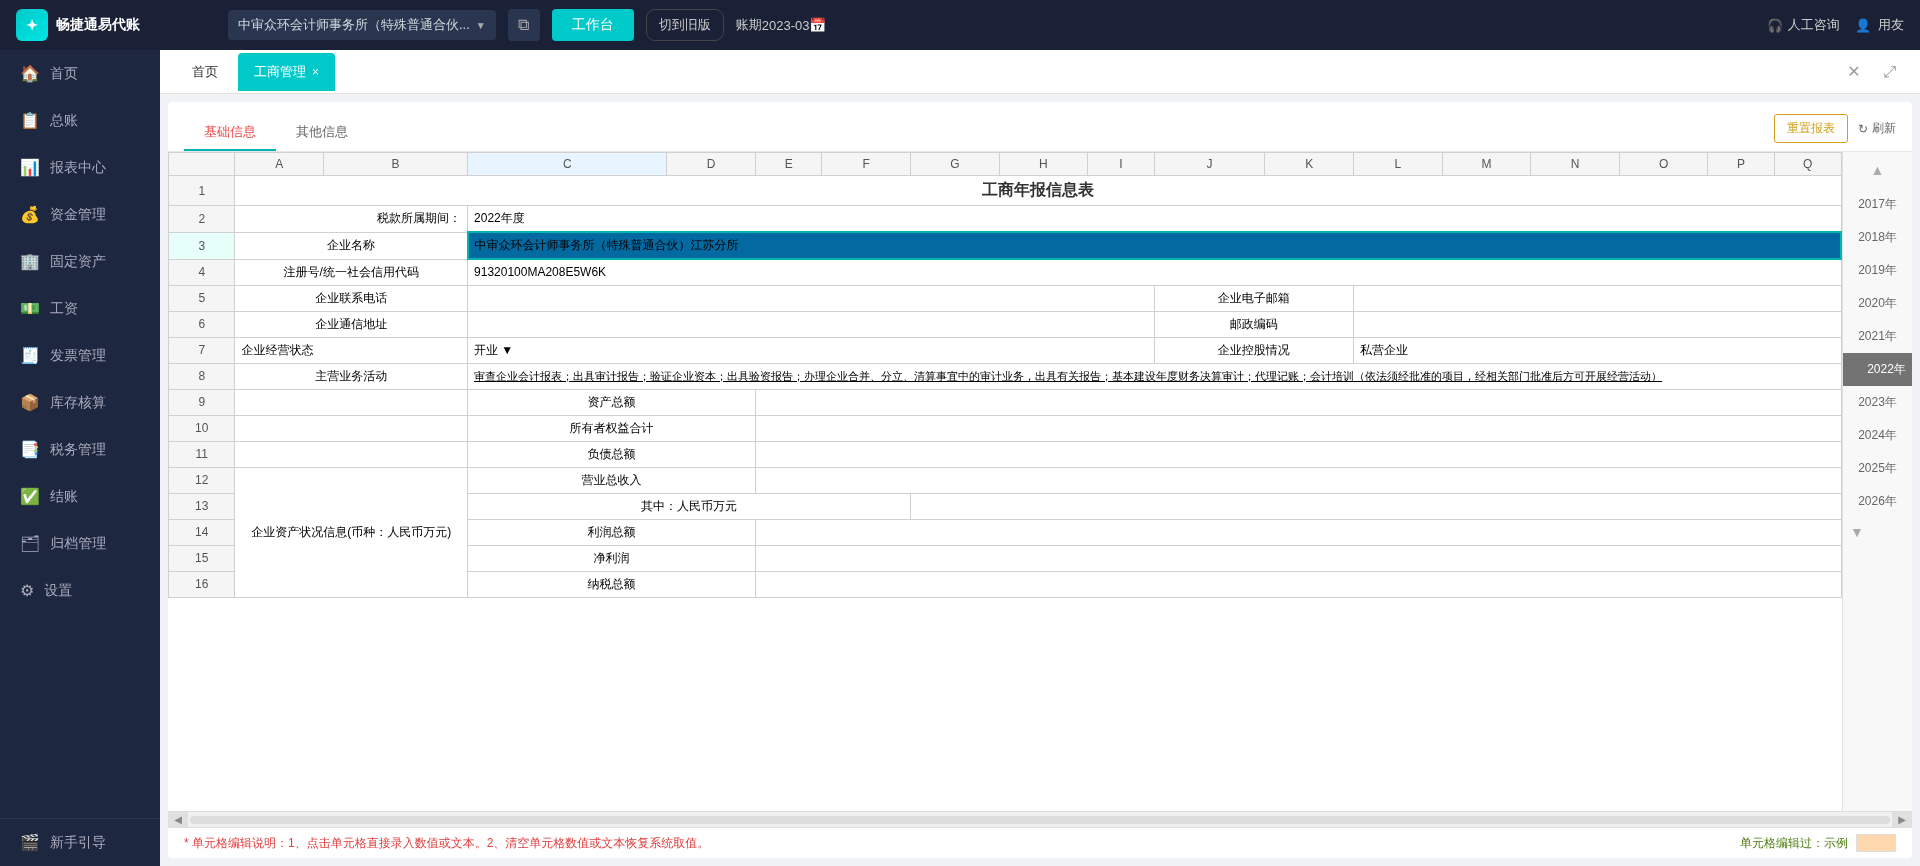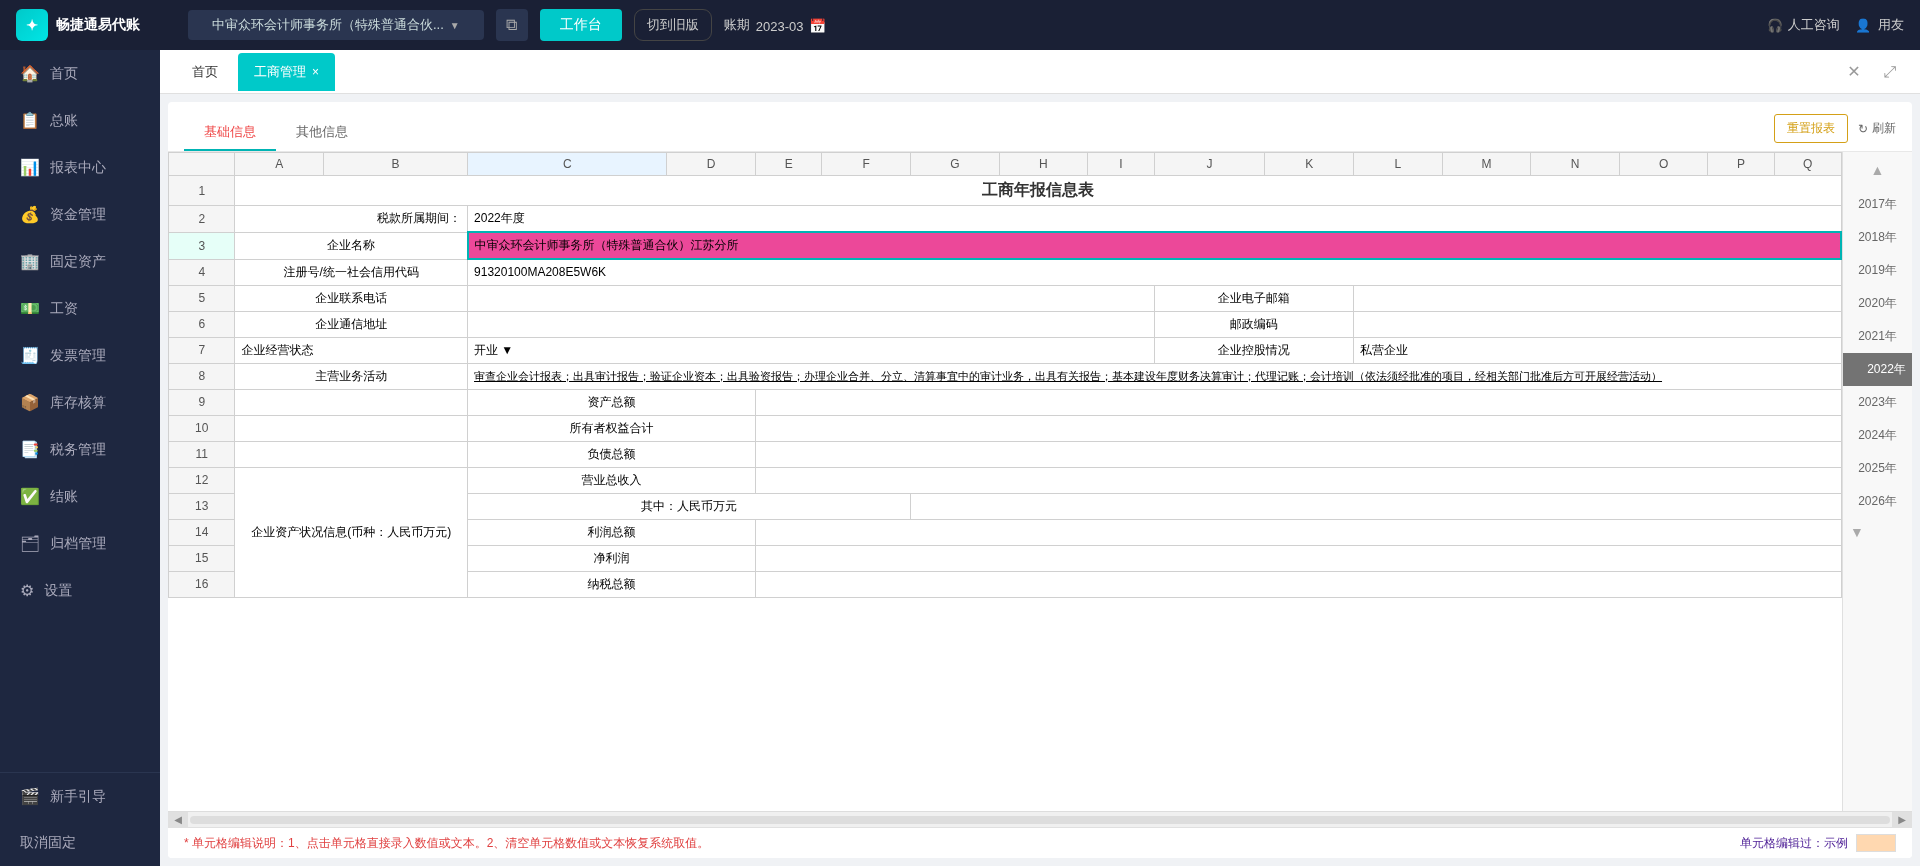--- a/index.html
+++ b/index.html
@@ -5,26 +5,26 @@
     * { box-sizing: border-box; margin: 0; padding: 0; }
     body { font-family: 'Microsoft YaHei', Arial, sans-serif; font-size: 13px; background: #f0f2f5; display: flex; flex-direction: column; height: 866px; overflow: hidden; }
 
     
     .top-header {
       display: flex; align-items: center; background: #1a2035; height: 50px; padding: 0 16px; gap: 12px; flex-shrink: 0;
     }
     .logo-area { display: flex; align-items: center; gap: 8px; width: 160px; }
     .logo-icon { width: 32px; height: 32px; background: linear-gradient(135deg, #00c9c9, #00e5e5); border-radius: 6px; display: flex; align-items: center; justify-content: center; }
     .logo-text { color: #fff; font-size: 14px; font-weight: bold; }
-    .company-selector { display: flex; align-items: center; background: #2a3550; border-radius: 4px; padding: 6px 24px; color: #cdd; font-size: 13px; gap: 6px; cursor: pointer; min-width: 200px; }
+    .company-selector { display: flex; align-items: center; background: #2a3550; border-radius: 4px; padding: 6px 10px; color: #cdd; font-size: 13px; gap: 6px; cursor: pointer; min-width: 200px; margin-left: 40px; }
     .company-selector .arrow { color: #aaa; }
     .copy-icon { width: 32px; height: 32px; background: #2a3550; border-radius: 4px; display: flex; align-items: center; justify-content: center; color: #aaa; cursor: pointer; font-size: 16px; }
     .workbench-btn { background: #00c9c9; color: #fff; border: none; border-radius: 4px; padding: 7px 20px; font-size: 14px; cursor: pointer; font-weight: 500; }
     .old-version-btn { background: transparent; color: #ccc; border: 1px solid #444; border-radius: 9px; padding: 6px 12px; font-size: 13px; cursor: pointer; }
-    .period-area { display: flex; align-items: flex-end; color: #ccc; font-size: 13px; gap: 6px; }
+    .period-area { display: flex; align-items: center; color: #ccc; font-size: 13px; }
     .calendar-icon { color: #aaa; font-size: 14px; }
     .header-right { margin-left: auto; display: flex; align-items: center; gap: 16px; color: #ccc; font-size: 13px; }
     .consultation-btn { display: flex; align-items: center; gap: 4px; color: #ccc; cursor: pointer; }
     .user-area { display: flex; align-items: center; gap: 6px; color: #ccc; cursor: pointer; }
 
     
     .main-layout { display: flex; flex: 1; overflow: hidden; }
 
     
     .sidebar { width: 160px; background: #1e2740; display: flex; flex-direction: column; flex-shrink: 0; overflow-y: auto; }
@@ -168,23 +168,20 @@
       <span>归档管理</span>
     </div>
     <div class="sidebar-item">
       <span class="sidebar-icon">⚙</span>
       <span>设置</span>
     </div>
     <div class="sidebar-bottom">
       <div class="sidebar-item">
         <span class="sidebar-icon">🎬</span>
         <span>新手引导</span>
-      </div>
-      <div class="sidebar-item">
-        <span>取消固定</span>
       </div>
     </div>
   </div>
 
   <div class="content-area">
 
     <div class="tab-bar">
       <div class="tab-item tab-home">
         <span>首页</span>
       </div>
@@ -271,21 +268,21 @@
 
               <tr>
                 <td class="row-num">2</td>
                 <td colspan="2" style="text-align:right;">税款所属期间：</td>
                 <td colspan="15">2022年度</td>
               </tr>
 
               <tr>
                 <td class="row-num" style="background:#e6fff8;">3</td>
                 <td colspan="2" style="text-align:center;">企业名称</td>
-                <td colspan="15" style="border:2px solid #00b4b4;background:#ec4899;">中审众环会计师事务所（特殊普通合伙）江苏分所</td>
+                <td colspan="15" style="border:2px solid #00b4b4;background:#0369a1;">中审众环会计师事务所（特殊普通合伙）江苏分所</td>
               </tr>
 
               <tr>
                 <td class="row-num">4</td>
                 <td colspan="2" style="text-align:center;">注册号/统一社会信用代码</td>
                 <td colspan="15">91320100MA208E5W6K</td>
               </tr>
 
               <tr>
                 <td class="row-num">5</td>
@@ -393,20 +390,20 @@
 
       <div class="bottom-scroll">
         <div class="scroll-arrow">◀</div>
         <div class="scroll-track"></div>
         <div class="scroll-arrow">▶</div>
       </div>
 
       <div class="bottom-bar">
         <span>* 单元格编辑说明：1、点击单元格直接录入数值或文本。2、清空单元格数值或文本恢复系统取值。</span>
         <div class="bottom-bar-right">
-          <span style="color:#4c1d95;">单元格编辑过：示例</span>
+          <span style="color:#4d7c0f;">单元格编辑过：示例</span>
           <span class="cell-sample"></span>
         </div>
       </div>
 
     </div>
   </div>
 </div>
 
 </body></html>

